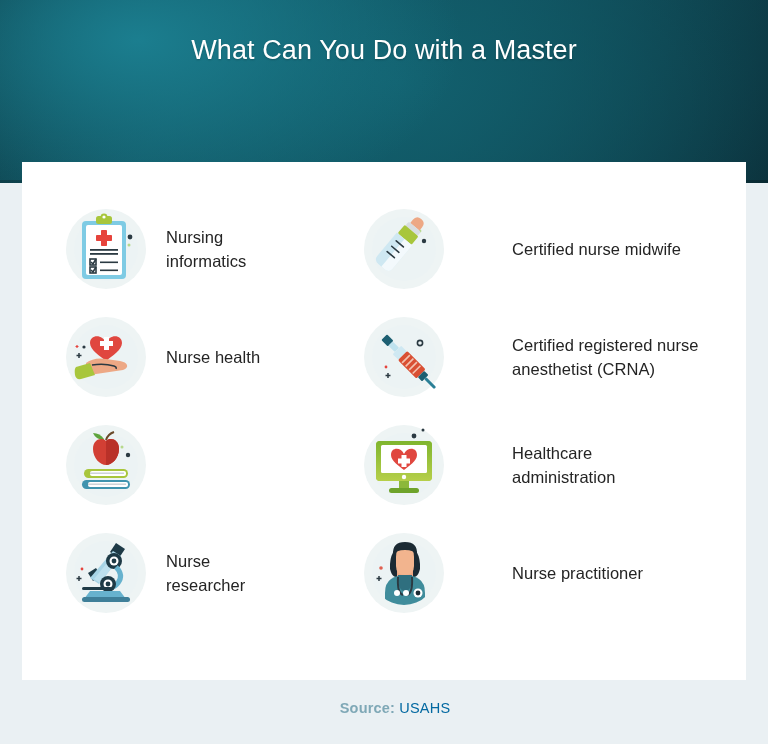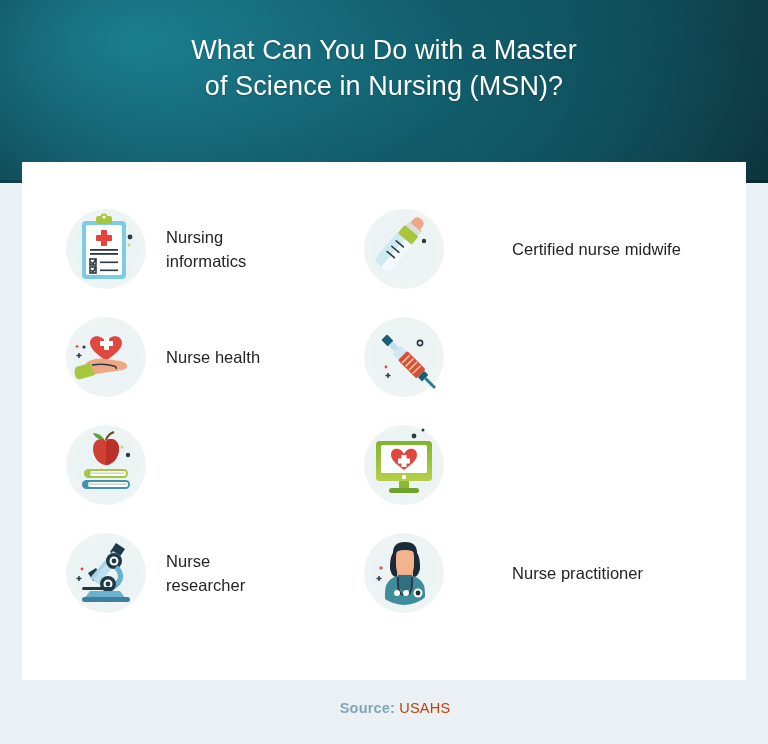--- a/index.html
+++ b/index.html
@@ -107,29 +107,28 @@
     position: absolute;
     left: 0;
     top: 700px;
     width: 768px;
     text-align: center;
     font-size: 14.5px;
     color: #8fb1bd;
     letter-spacing: 0.2px;
   }
   .footer .src-label { font-weight: 700; color: #7fa8b6; margin-left: 22px; }
-  .footer .src-value { font-weight: 400; color: #c2410c; }
+  .footer .src-value { font-weight: 400; color: #0369a1; }
 </style>
 </head>
 <body>
 
 <div class="header">
   <div class="header-title">
     <span>What Can You Do with a Master</span>
-    <span class="l2">of Science in Nursing (MSN)?</span>
   </div>
 </div>
 
 <div class="card">
   <div class="grid">
 
     <div class="item col-left">
       <span class="icon-wrap">
         <span class="icon-disc"></span>
         <svg viewBox="0 0 92 92">
@@ -216,20 +215,24 @@
               <rect x="48" y="40.5" width="1.6" height="11"></rect>
               <rect x="53" y="40.5" width="1.6" height="11"></rect>
               <rect x="58" y="40.5" width="1.6" height="11"></rect>
               <rect x="63" y="40.5" width="1.6" height="11"></rect>
             </g>
             <rect x="70" y="41.5" width="6" height="9" rx="1" fill="#1d5f72"></rect>
             <rect x="76" y="44.5" width="14" height="3" rx="1.2" fill="#2a7f96"></rect>
           </g>
         </svg>
       </span>
+      <span class="item-label">
+        <span>Certified registered nurse</span><br>
+        <span>anesthetist (CRNA)</span>
+      </span>
     </div>
 
     <div class="item col-left">
       <span class="icon-wrap">
         <span class="icon-disc"></span>
         <svg viewBox="0 0 92 92">
           <circle cx="46" cy="46" r="32" fill="#ecf3f4"></circle>
           <circle cx="68" cy="36" r="2.2" fill="#2b3a42"></circle>
           <circle cx="62" cy="28" r="1.5" fill="#b7d98c"></circle>
           <path d="M44 20 q-4 -6 -11 -6 q3 7 11 7 z" fill="#5ea43c"></path>
@@ -261,20 +264,24 @@
               <stop offset="1" stop-color="#b6cf4a"></stop>
             </linearGradient>
           </defs>
           <rect x="23" y="26" width="46" height="28" rx="1.5" fill="#ffffff"></rect>
           <path d="M46 35 c-3-7 -13-7 -13 1 c0 6 8 11 13 15 c5-4 13-9 13-15 c0-8 -10-8 -13-1 z" fill="#e0473f"></path>
           <path d="M43.5 36 h5 v3.5 h3.5 v5 h-3.5 v3.5 h-5 v-3.5 h-3.5 v-5 h3.5 z" fill="#ffffff"></path>
           <circle cx="46" cy="58" r="2.2" fill="#ffffff"></circle>
           <rect x="41" y="62" width="10" height="8" fill="#8cb83a"></rect>
           <rect x="31" y="69" width="30" height="5" rx="2.5" fill="#6ea32a"></rect>
         </svg>
+      </span>
+      <span class="item-label">
+        <span>Healthcare</span><br>
+        <span>administration</span>
       </span>
     </div>
 
     <div class="item col-left">
       <span class="icon-wrap">
         <span class="icon-disc"></span>
         <svg viewBox="0 0 92 92">
           <circle cx="46" cy="46" r="32" fill="#ecf3f4"></circle>
           <circle cx="22" cy="42" r="1.4" fill="#e6433c"></circle>
           <path d="M19 49 l0 5 M16.5 51.5 l5 0" stroke="#2b3a42" stroke-width="1.5"></path>

